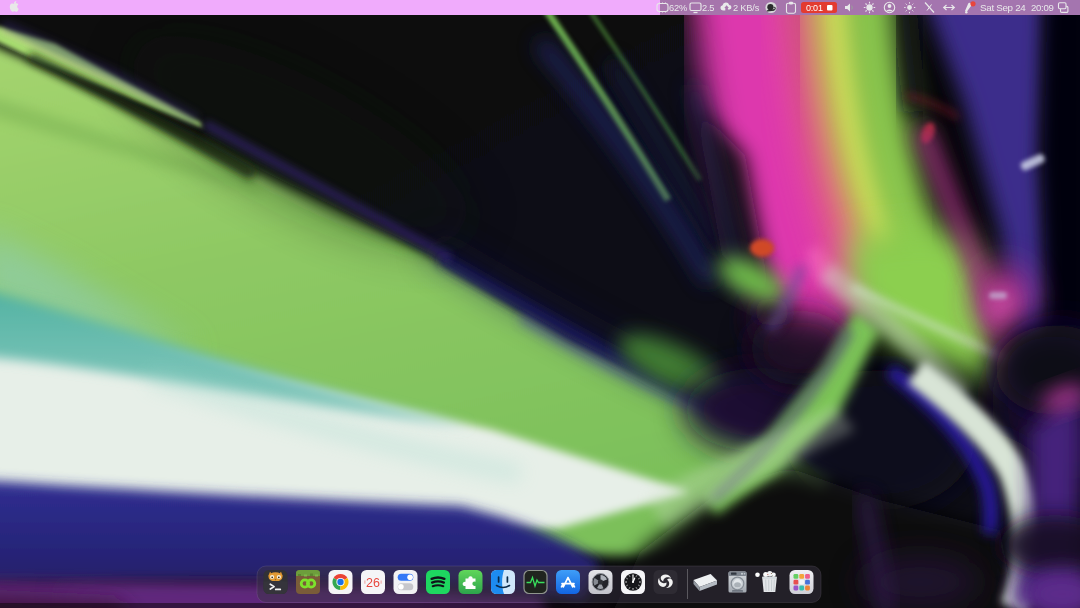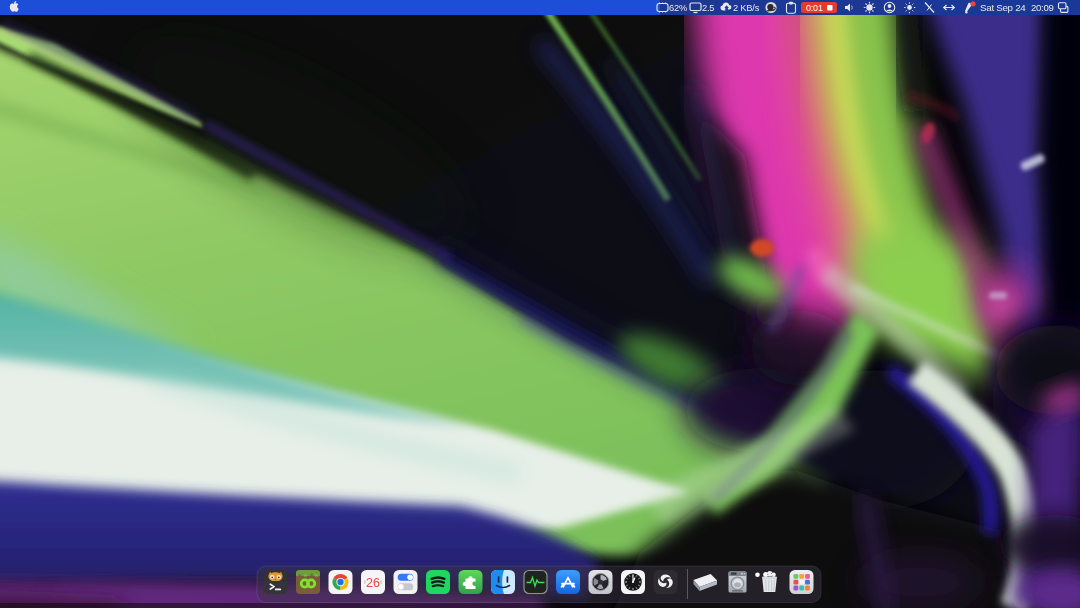--- a/index.html
+++ b/index.html
@@ -151,21 +151,21 @@
   <path d="M864,495 L888,615" fill="none" stroke="#432470" stroke-width="11" filter="url(#b10)" opacity="0.85"></path>
   <ellipse cx="920" cy="582" rx="60" ry="26" fill="#2a1440" filter="url(#b16)" opacity="0.65"></ellipse>
 
   <ellipse cx="762" cy="248" rx="12" ry="9" fill="#d04828" filter="url(#b2)"></ellipse>
   <g transform="rotate(-25 1032 162)">
         <rect x="1020" y="158" width="25" height="9" rx="4" fill="#cdd2e8" filter="url(#b2)" opacity="0.85"></rect>
       </g>
   <rect x="989" y="292" width="18" height="7" rx="3.5" fill="#c8cde4" filter="url(#b2)" opacity="0.6"></rect>
 </svg>
 
-<div id="menubar" style="position:absolute;left:0;top:0;width:1080px;height:15px;background:#1d4ed8;">
+<div id="menubar" style="position:absolute;left:0;top:0;width:1080px;height:15px;background:#f0abfc;">
   <svg width="1080" height="15" style="position:absolute;left:0;top:0">
 
     <rect x="660" y="0" width="260" height="15" fill="#1c1018" opacity="0.35"></rect>
     <rect x="920" y="0" width="160" height="15" fill="#171020" opacity="0.35"></rect>
 
     <path d="M14.5,4.1 c0.5,-0.6 0.8,-1.4 0.7,-2.2 c-0.7,0.1 -1.5,0.5 -2,1.1 c-0.4,0.5 -0.8,1.4 -0.7,2.1 c0.8,0.1 1.5,-0.4 2,-1 Z M16.2,8.1 c0,-1.5 1.2,-2.2 1.3,-2.3 c-0.7,-1 -1.8,-1.2 -2.2,-1.2 c-0.9,-0.1 -1.8,0.6 -2.3,0.6 c-0.5,0 -1.2,-0.5 -2,-0.5 c-1,0 -2,0.6 -2.5,1.5 c-1.1,1.9 -0.3,4.7 0.8,6.2 c0.5,0.8 1.1,1.6 1.9,1.6 c0.8,0 1.1,-0.5 2,-0.5 c0.9,0 1.2,0.5 2,0.5 c0.8,0 1.4,-0.8 1.9,-1.5 c0.6,-0.9 0.8,-1.7 0.8,-1.8 c0,0 -1.6,-0.6 -1.7,-2.6 Z" fill="#e8e8e8" transform="translate(2.6,-0.8) scale(0.9)"></path>
 
     <g stroke="#e8e8ea" stroke-width="1.1" fill="none">
       <rect x="657" y="3.5" width="11" height="8" rx="2.2"></rect>
       <path d="M659.5,3.5 v-1 M662.5,3.5 v-1 M665.5,3.5 v-1 M659.5,11.5 v1 M662.5,11.5 v1 M665.5,11.5 v1" stroke-width="0.9"></path>

